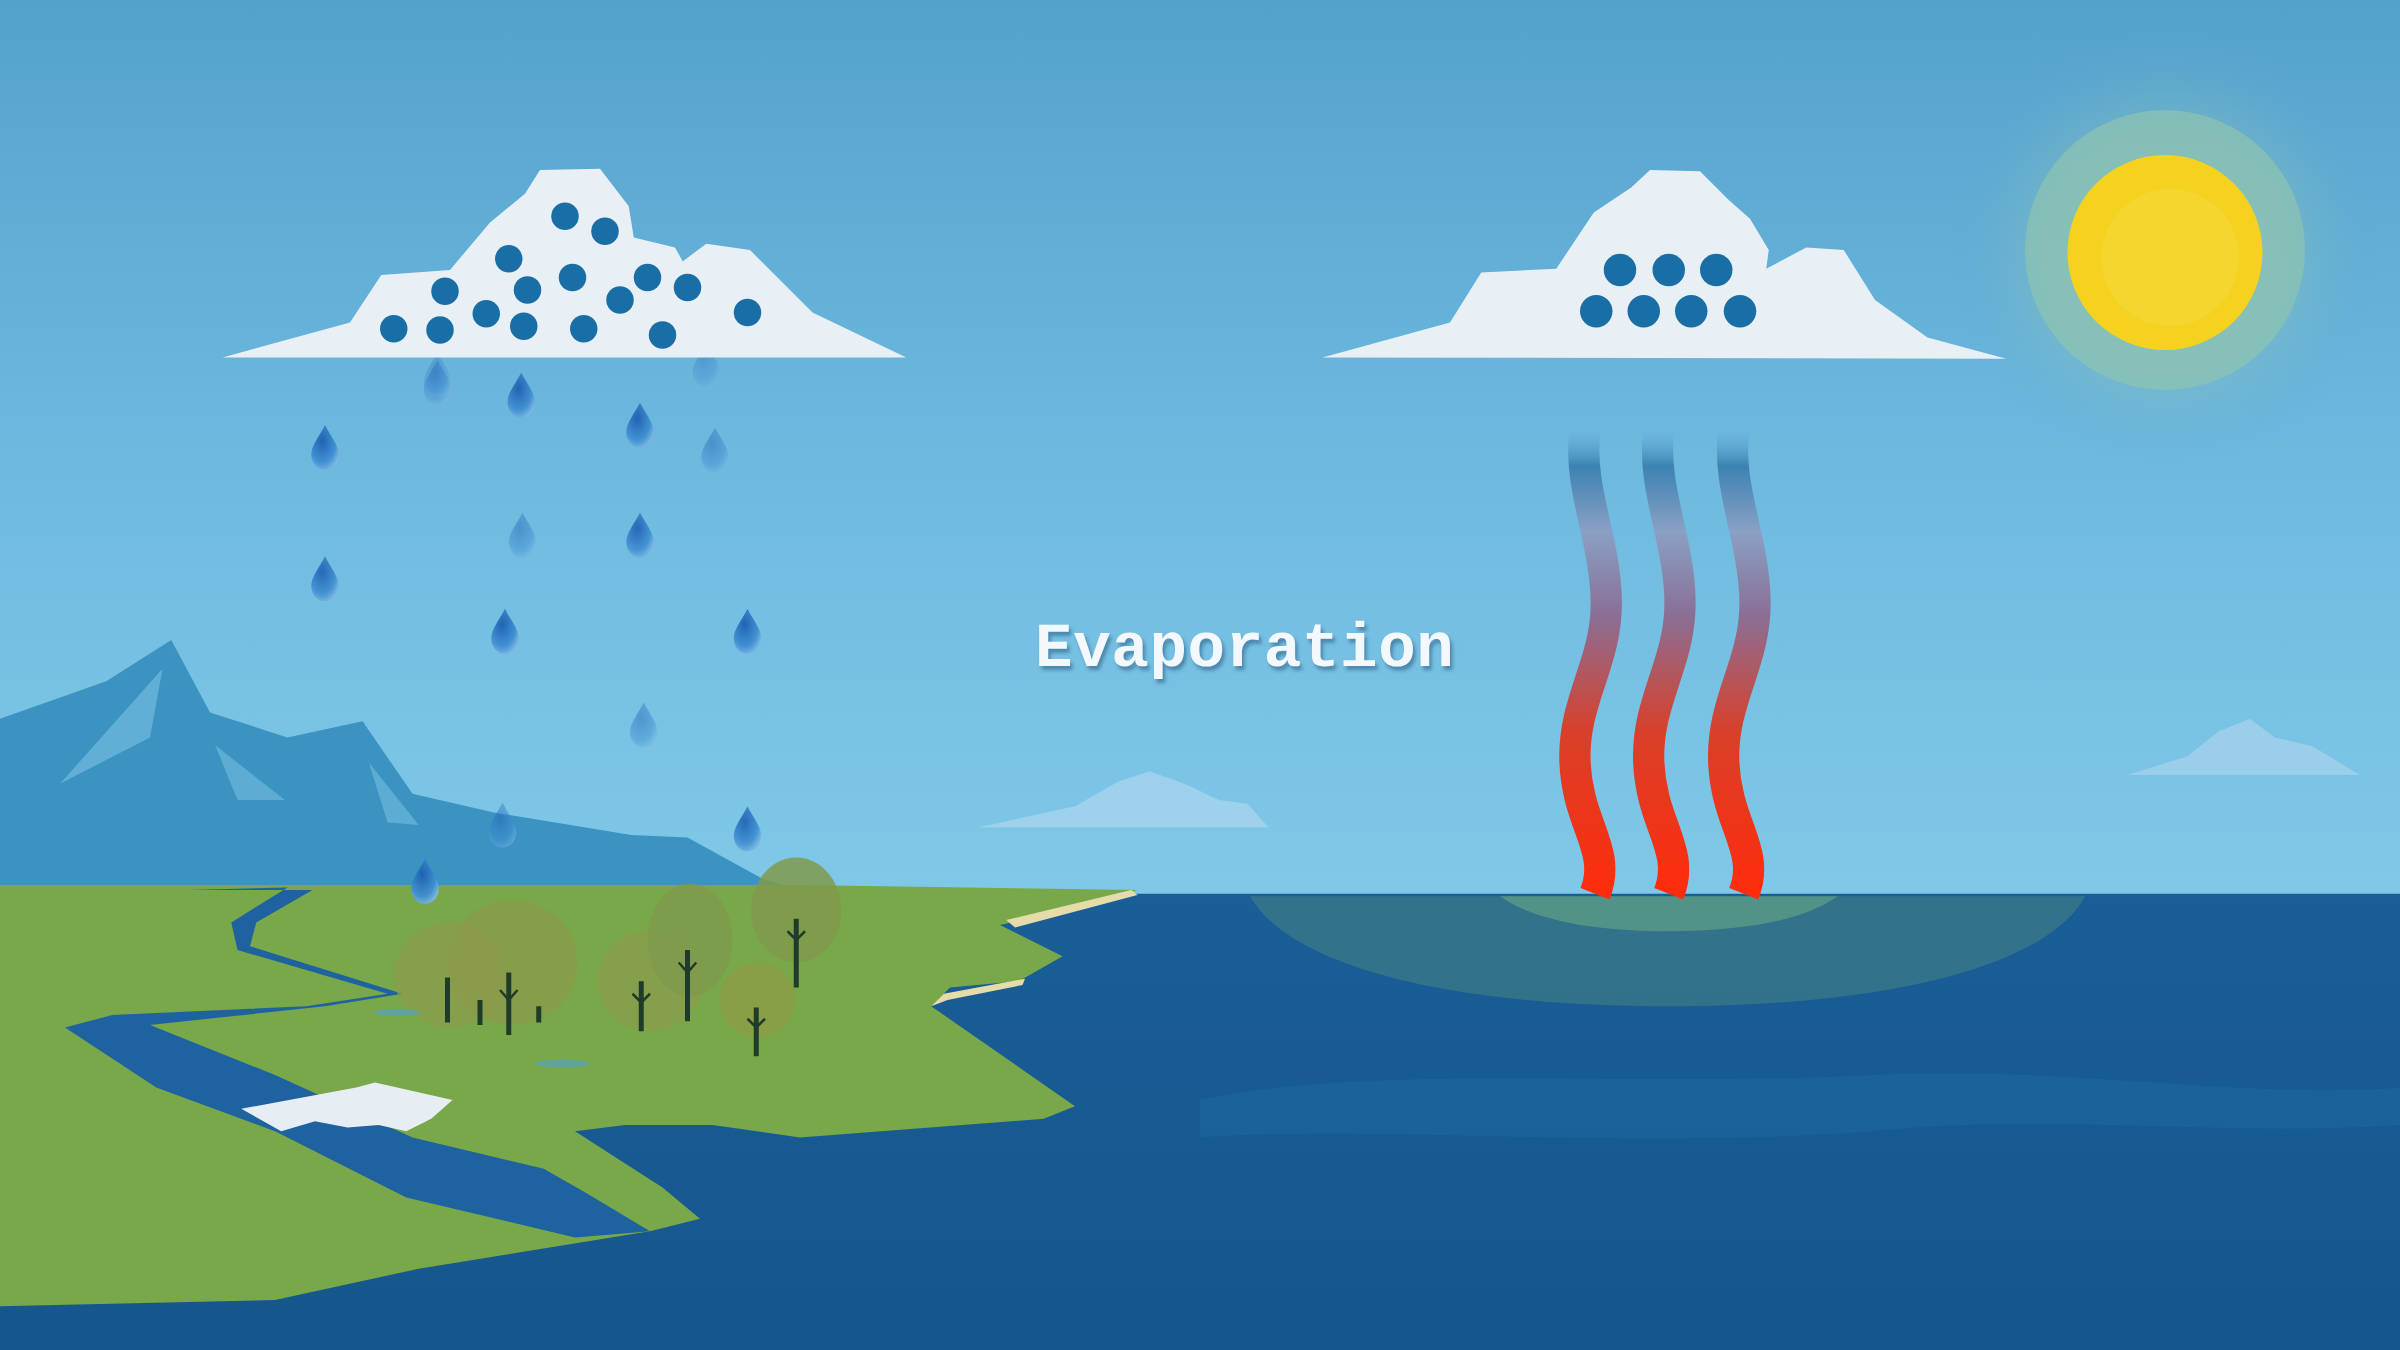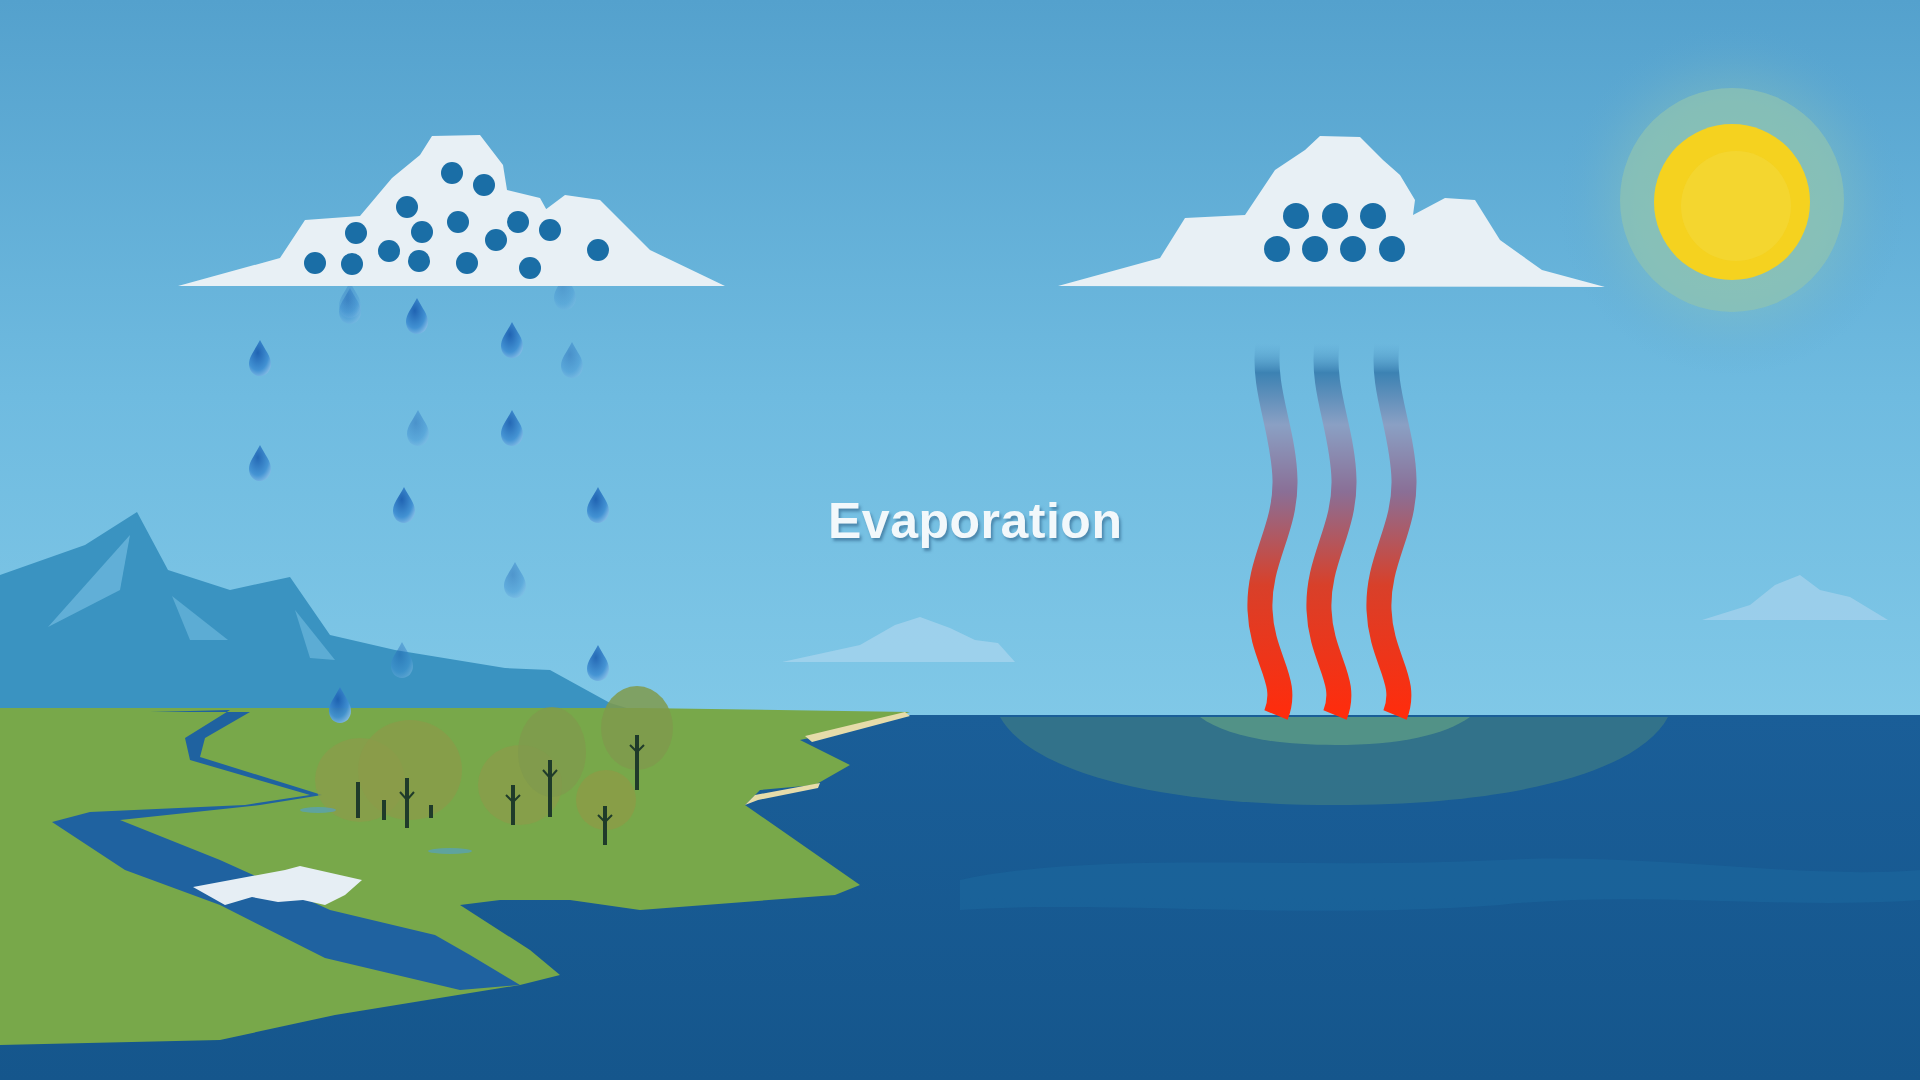--- a/index.html
+++ b/index.html
@@ -1,19 +1,19 @@
 <!DOCTYPE html>
 <html><head>
   <meta charset="utf-8">
   <style>
     html, body { margin: 0; padding: 0; width: 1920px; height: 1080px; overflow: hidden; background: #5aa9d3; }
     #scene { position: absolute; left: 0; top: 0; width: 1920px; height: 1080px; }
     .label {
       position: absolute;
-      font-family: Liberation Sans, sans-serif;
+      font-family: Liberation Mono, monospace;
       font-weight: bold;
       color: #f2f8fb;
       text-shadow: 2px 3px 3px rgba(40, 90, 130, 0.55);
       letter-spacing: 0.5px;
       white-space: nowrap;
     }
     #evap-label { left: 828px; top: 492px; font-size: 50px; }
   </style>
 </head>
 <body>

